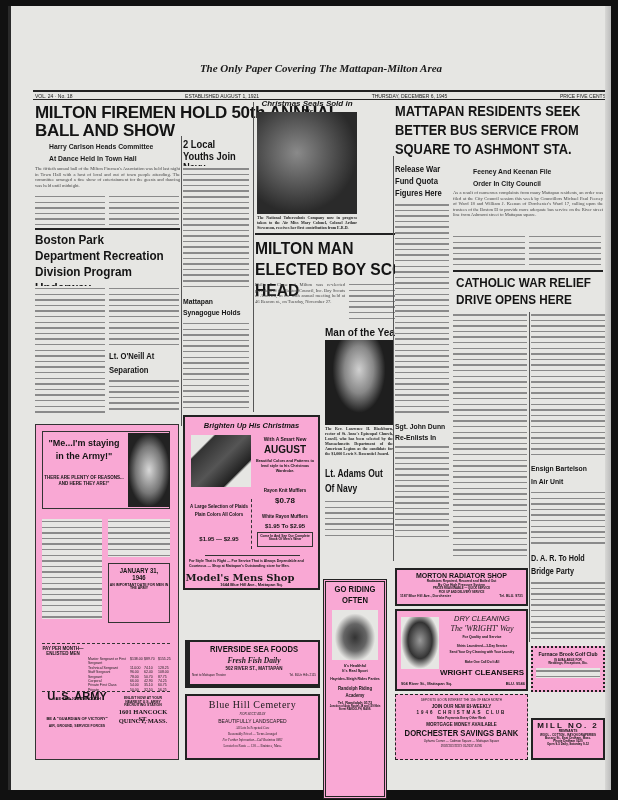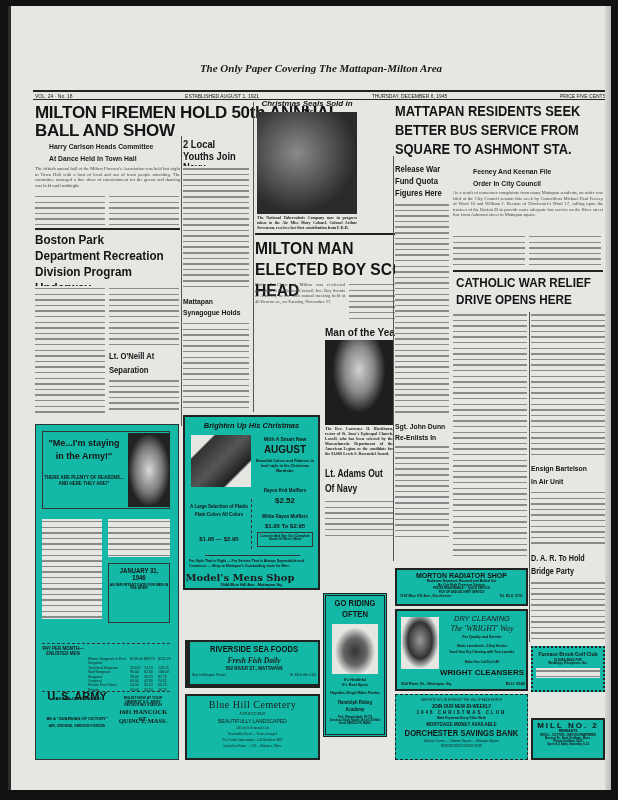--- a/index.html
+++ b/index.html
@@ -9,21 +9,21 @@
 .abs{position:absolute}
 .masthead{left:30px;top:33px;width:560px;text-align:center;font-family:"DejaVu Serif",serif;font-weight:bold;font-size:34px;letter-spacing:1px;color:#151515}
 .tagline{left:30px;top:56px;width:560px;text-align:center;font-style:italic;font-weight:bold;font-size:11px}
 .infobar{left:22px;top:84px;width:575px;height:10px;border-top:2px solid #222;border-bottom:1px solid #222;font-size:5px;display:flex;justify-content:space-between;align-items:center;padding:0 2px;font-family:"Liberation Sans",sans-serif}
 .hl{font-family:"Liberation Sans",sans-serif;font-weight:bold;line-height:1.05;color:#141414}
 .sub{font-family:"Liberation Sans",sans-serif;font-weight:bold;font-size:8px;line-height:1.4;transform:scaleX(0.85);transform-origin:left}
 .txt{font-size:4.6px;line-height:5.6px;color:#444;text-align:justify;overflow:hidden}
 .txt::after{content:""}
 .lines{background:repeating-linear-gradient(#e6e6e3 0 2px,#8a8a8a 2px 3.5px,#e6e6e3 3.5px 5.6px)}
 .rule{background:#222}
-.box{border:2px solid #222;background:#14b8a6}
+.box{border:2px solid #222;background:#f9a8d4}
 .photo{background:radial-gradient(circle at 40% 40%,#8a8a8a,#2a2a2a 70%)}
 .center{text-align:center}
 .vl{position:absolute;width:1px;background:#555}
 </style>
 </head>
 <body>
 
 <div class="page">
 
   <div class="abs tagline">The Only Paper Covering The Mattapan-Milton Area</div>
@@ -163,21 +163,21 @@
   <div class="abs box" style="left:172px;top:409px;width:137px;height:175px">
     <div class="abs hl center" style="left:0;top:5px;width:133px;font-size:7.5px;font-style:italic">Brighten Up His Christmas</div>
     <div class="abs hl" style="left:70px;top:20px;width:60px;font-size:5px;text-align:center">With A Smart New</div>
     <div class="abs hl" style="left:70px;top:28px;width:60px;font-size:10px;text-align:center">AUGUST</div>
     <div class="abs hl" style="left:70px;top:42px;width:60px;font-size:3.8px;text-align:center;line-height:5px">Beautiful Colors and Patterns to lend style to his Christmas Wardrobe.</div>
     <div class="abs" style="left:6px;top:18px;width:60px;height:52px;background:linear-gradient(135deg,#e6e6e3 20%,#333 22%,#555 50%,#222 75%,#e6e6e3 78%)"></div>
     <div class="abs hl center" style="left:4px;top:86px;width:60px;font-size:4.5px;line-height:8px">A Large Selection of Plaids Plain Colors All Colors</div>
     <div class="abs hl center" style="left:4px;top:119px;width:60px;font-size:6px">$1.95 — $2.95</div>
     <div class="abs" style="left:66px;top:82px;width:1px;height:50px;border-left:1px dashed #333"></div>
     <div class="abs hl center" style="left:70px;top:72px;width:60px;font-size:4.5px">Rayon Knit Mufflers</div>
-    <div class="abs hl center" style="left:70px;top:80px;width:60px;font-size:8px">$2.52</div>
+    <div class="abs hl center" style="left:70px;top:80px;width:60px;font-size:8px">$0.78</div>
     <div class="abs hl center" style="left:70px;top:98px;width:60px;font-size:4.5px">White Rayon Mufflers</div>
     <div class="abs hl center" style="left:70px;top:106px;width:60px;font-size:6px">$1.95 To $2.95</div>
     <div class="abs hl center" style="left:72px;top:115px;width:56px;height:15px;font-size:3.3px;border:1px solid #333;padding-top:2px">Come In And See Our Complete Stock Of Men's Wear</div>
     <div class="abs" style="left:20px;top:138px;width:95px;border-top:1px solid #333"></div>
     <div class="abs hl" style="left:4px;top:142px;width:128px;font-size:3.5px;line-height:4.8px">For Style That is Right — For Service That is Always Dependable and Courteous — Shop at Mattapan's Outstanding store for Men.</div>
     <div class="abs center" style="left:0;top:155px;width:110px;font-size:10px;font-weight:bold;font-family:'DejaVu Serif',serif">Model's Mens Shop</div>
     <div class="abs hl center" style="left:0;top:166px;width:133px;font-size:4px">1644 Blue Hill Ave., Mattapan Sq.</div>
   </div>
 
   <div class="abs box" style="left:174px;top:688px;width:135px;height:66px">
@@ -193,21 +193,21 @@
   <div class="abs box" style="left:174px;top:634px;width:135px;height:48px;border-left:5px solid #222;border-bottom:4px solid #222">
     <div class="hl center" style="font-size:9px;margin-top:3px;transform:scaleX(0.85)">RIVERSIDE SEA FOODS</div>
     <div class="center" style="font-size:7.5px;font-style:italic;font-weight:bold;margin-top:2px">Fresh Fish Daily</div>
     <div class="hl center" style="font-size:4.5px;margin-top:2px">502 RIVER ST., MATTAPAN</div>
     <div style="display:flex;justify-content:space-between;font-size:3px;padding:1px 2px;font-family:'Liberation Sans',sans-serif">
       <span>Next to Mattapan Theatre</span>
       <span>Tel. BLUe Hills 2115</span>
     </div>
   </div>
 
-  <div class="abs box" style="left:312px;top:587px;width:64px;height:144px;border:3px double #222">
+  <div class="abs box" style="left:312px;top:573px;width:64px;height:220px;border:3px double #222">
     <div class="hl center" style="font-size:9px;margin-top:3px;transform:scaleX(0.85)">GO RIDING</div>
     <div class="hl center" style="font-size:9px;margin-top:2px;transform:scaleX(0.85)">OFTEN</div>
     <div style="margin:4px auto;width:46px;height:50px;background:radial-gradient(ellipse at 50% 55%,#333 0,#666 35%,#e6e6e3 62%)"></div>
     <div class="hl center" style="font-size:3.8px;line-height:5px">It's Healthful</div>
     <div class="hl center" style="font-size:3.8px;line-height:5px">It's Real Sport</div>
     <div class="hl center" style="font-size:3.5px;line-height:5px;margin-top:3px">Hayrides-Sleigh Rides Parties</div>
     <div class="hl center" style="font-size:5px;line-height:7px;margin-top:3px;transform:scaleX(0.85)">Randolph Riding Academy</div>
     <div class="hl center" style="font-size:3.8px;margin-top:2px">Tel. Randolph 0173</div>
     <div class="hl center" style="font-size:2.6px;line-height:3.4px">Junction of Auto Routes 28 and 139 Main Street RANDOLPH, MASS.</div>
   </div>

